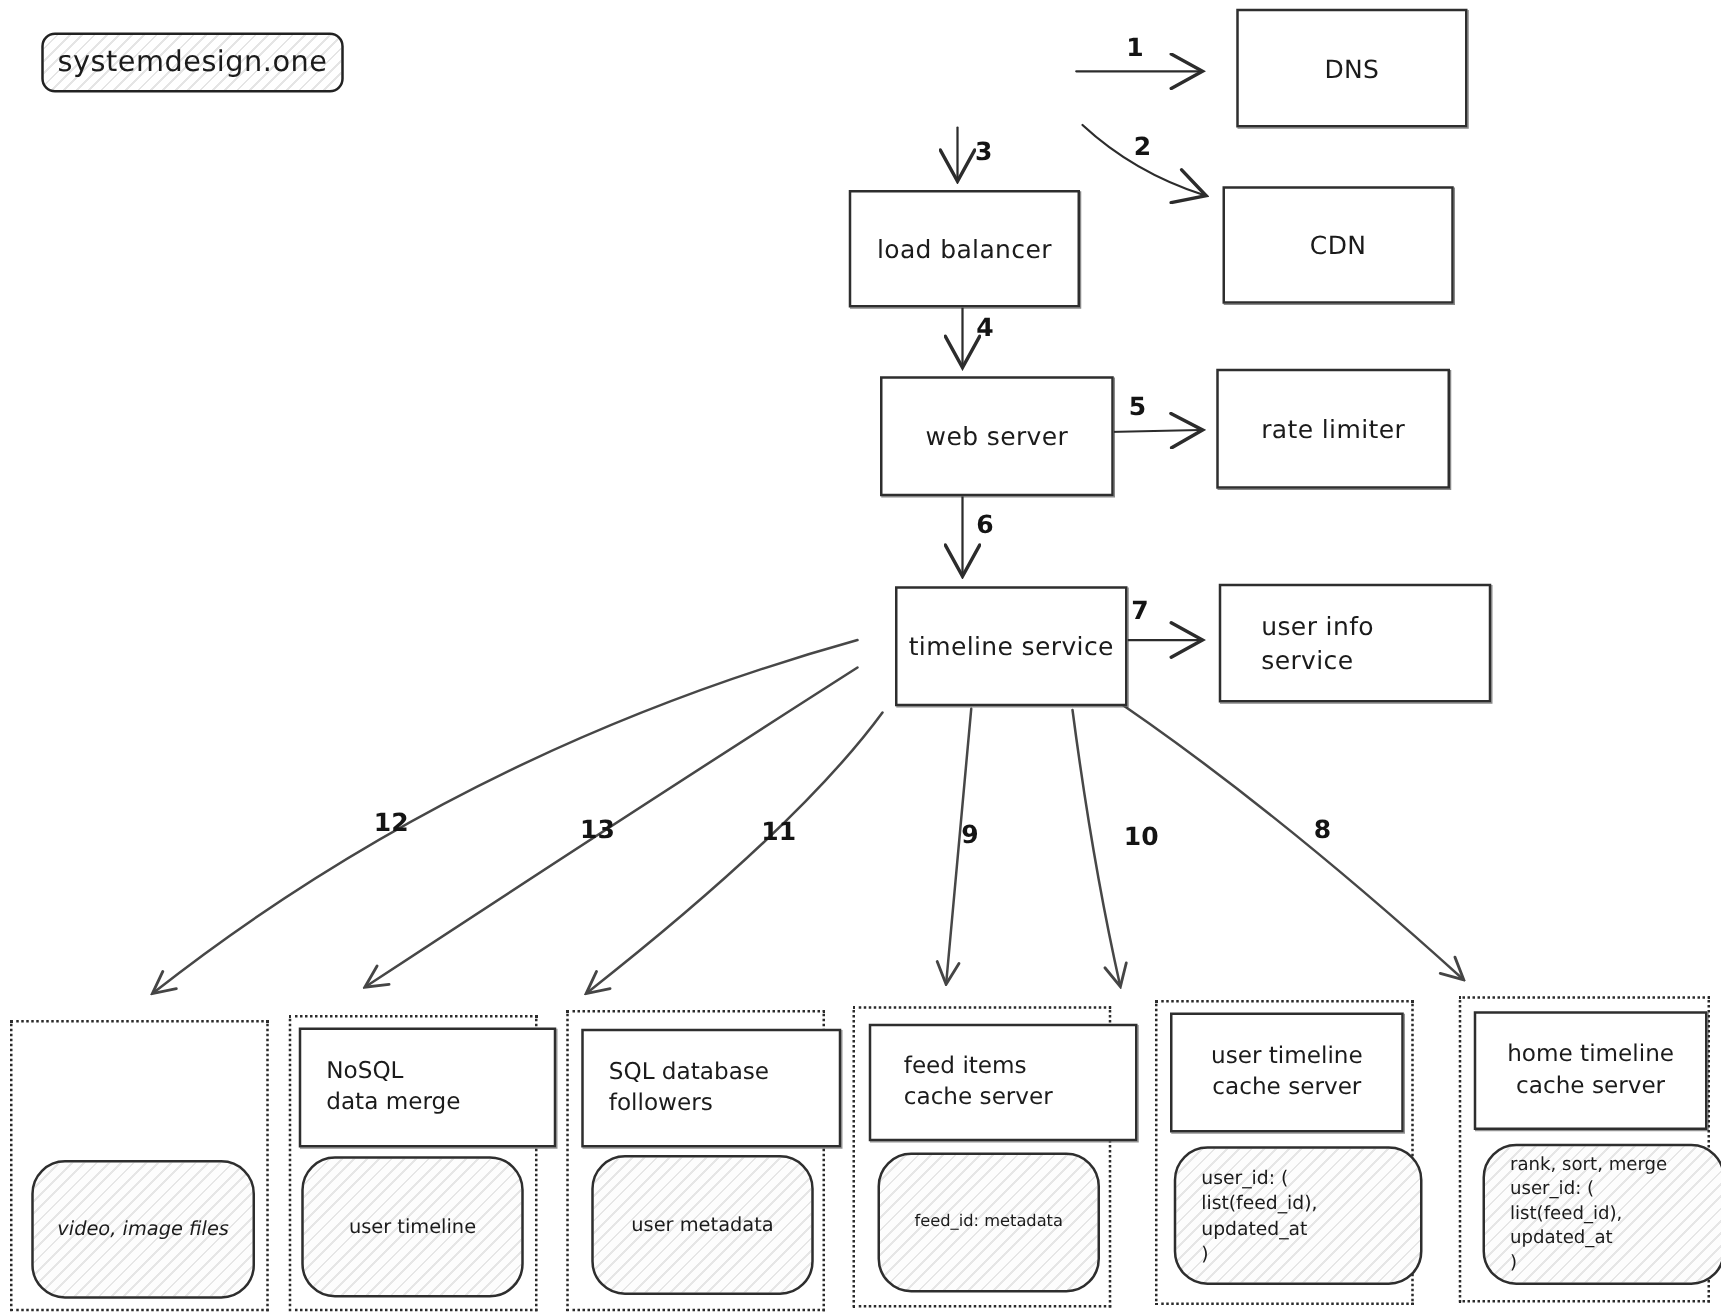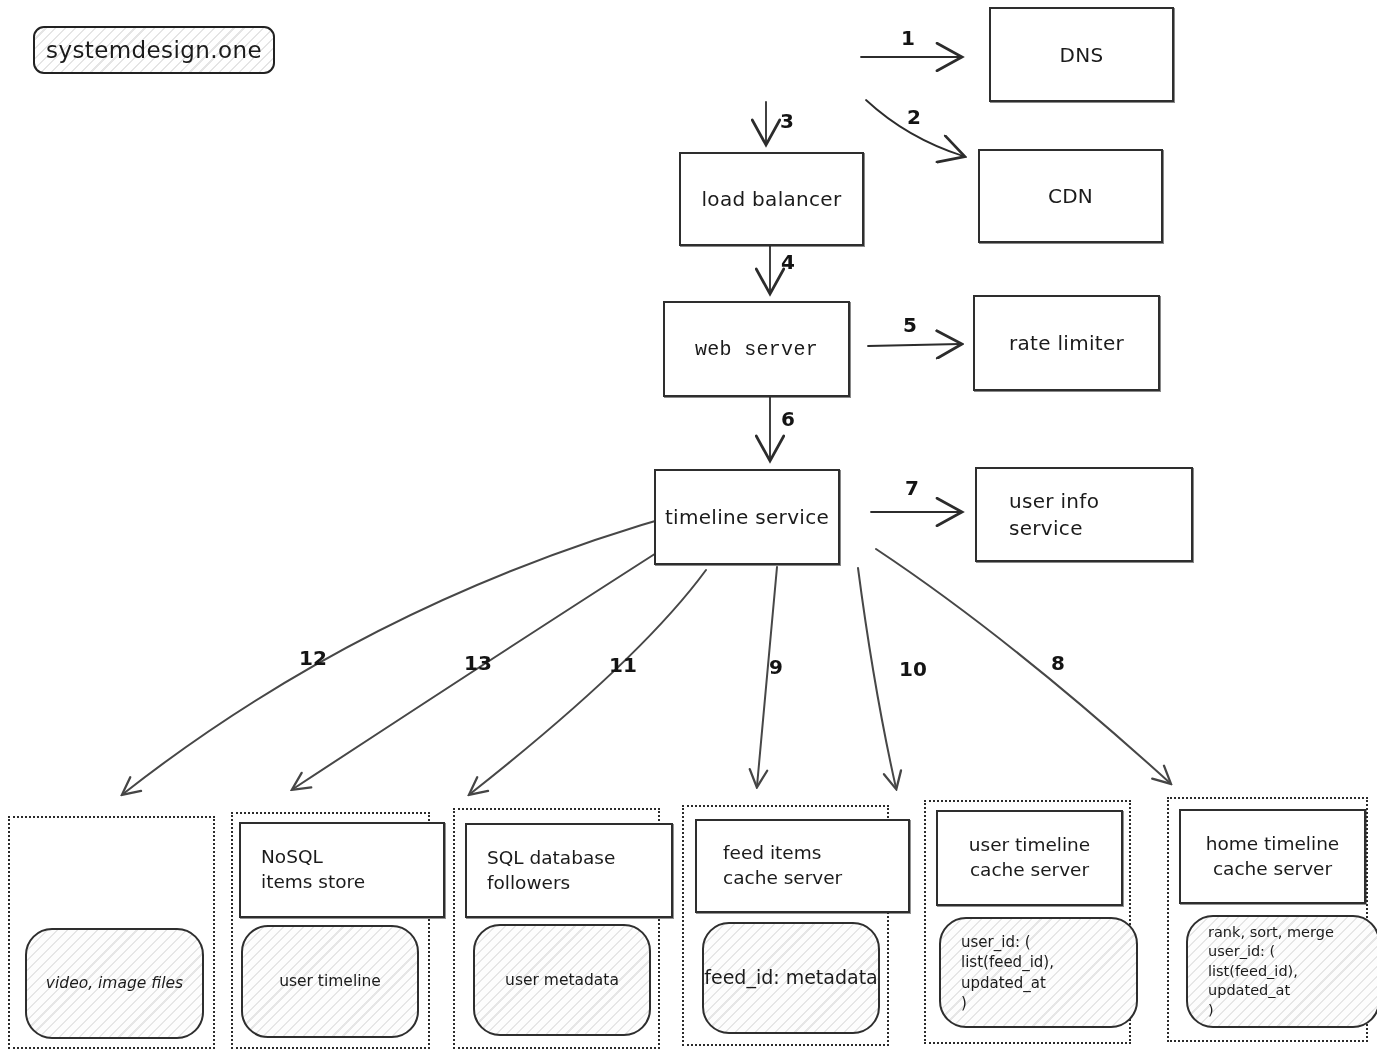--- a/index.html
+++ b/index.html
@@ -76,27 +76,27 @@
 
   <div class="node" style="left:973px;top:7px;width:181px;height:91px;margin-left:16px;">
     <span>DNS</span>
   </div>
   <div class="node" style="left:679px;top:152px;width:181px;height:90px;">
     <span>load balancer</span>
   </div>
   <div class="node" style="left:978px;top:149px;width:181px;height:90px;">
     <span>CDN</span>
   </div>
-  <div class="node" style="left:663px;top:301px;width:183px;height:92px;font-family:Liberation Mono, monospace;">
+  <div class="node" style="left:704px;top:301px;width:183px;height:92px;">
     <span>web server</span>
   </div>
   <div class="node" style="left:973px;top:295px;width:183px;height:92px;">
     <span>rate limiter</span>
   </div>
-  <div class="node" style="left:654px;top:469px;width:182px;height:92px;">
+  <div class="node" style="left:716px;top:469px;width:182px;height:92px;">
     <span>timeline service</span>
   </div>
   <div class="node left" style="left:975px;top:467px;width:182px;height:91px;padding-left:32px;">
     <span class="multiline">user info
 service</span>
   </div>
 
   <div class="el" style="left:908px;top:38px;">1</div>
   <div class="el" style="left:914px;top:117px;">2</div>
   <div class="el" style="left:787px;top:121px;">3</div>
@@ -113,21 +113,21 @@
 
   <div class="store" style="left:8px;top:816px;width:203px;height:229px;">
     <div class="pill" style="left:15px;top:110px;width:175px;height:107px;font-style:italic;">
       <span class="multiline">video, image files</span>
     </div>
   </div>
 
   <div class="store" style="left:231px;top:812px;width:195px;height:233px;">
     <div class="box left" style="left:6px;top:8px;width:182px;height:92px;">
       <span class="multiline">NoSQL
-items store</span>
+data merge</span>
     </div>
     <div class="pill" style="left:8px;top:111px;width:174px;height:109px;">
       <span class="multiline">user timeline</span>
     </div>
   </div>
 
   <div class="store" style="left:453px;top:808px;width:203px;height:237px;">
     <div class="box left" style="left:10px;top:13px;width:184px;height:91px;">
       <span class="multiline">SQL database
 followers</span>
@@ -135,21 +135,21 @@
     <div class="pill" style="left:18px;top:114px;width:174px;height:108px;">
       <span class="multiline">user metadata</span>
     </div>
   </div>
 
   <div class="store" style="left:682px;top:805px;width:203px;height:237px;">
     <div class="box left" style="left:11px;top:12px;width:185px;height:90px;padding-left:26px;">
       <span class="multiline">feed items
 cache server</span>
     </div>
-    <div class="pill" style="left:18px;top:115px;width:174px;height:108px;font-size:19px;">
+    <div class="pill" style="left:18px;top:115px;width:174px;height:108px;font-size:13px;">
       <span class="multiline">feed_id: metadata</span>
     </div>
   </div>
 
   <div class="store" style="left:924px;top:800px;width:203px;height:240px;">
     <div class="box" style="left:10px;top:8px;width:183px;height:92px;">
       <span class="multiline">user timeline
 cache server</span>
     </div>
     <div class="pill left" style="left:13px;top:115px;width:175px;height:107px;font-size:15px;">

